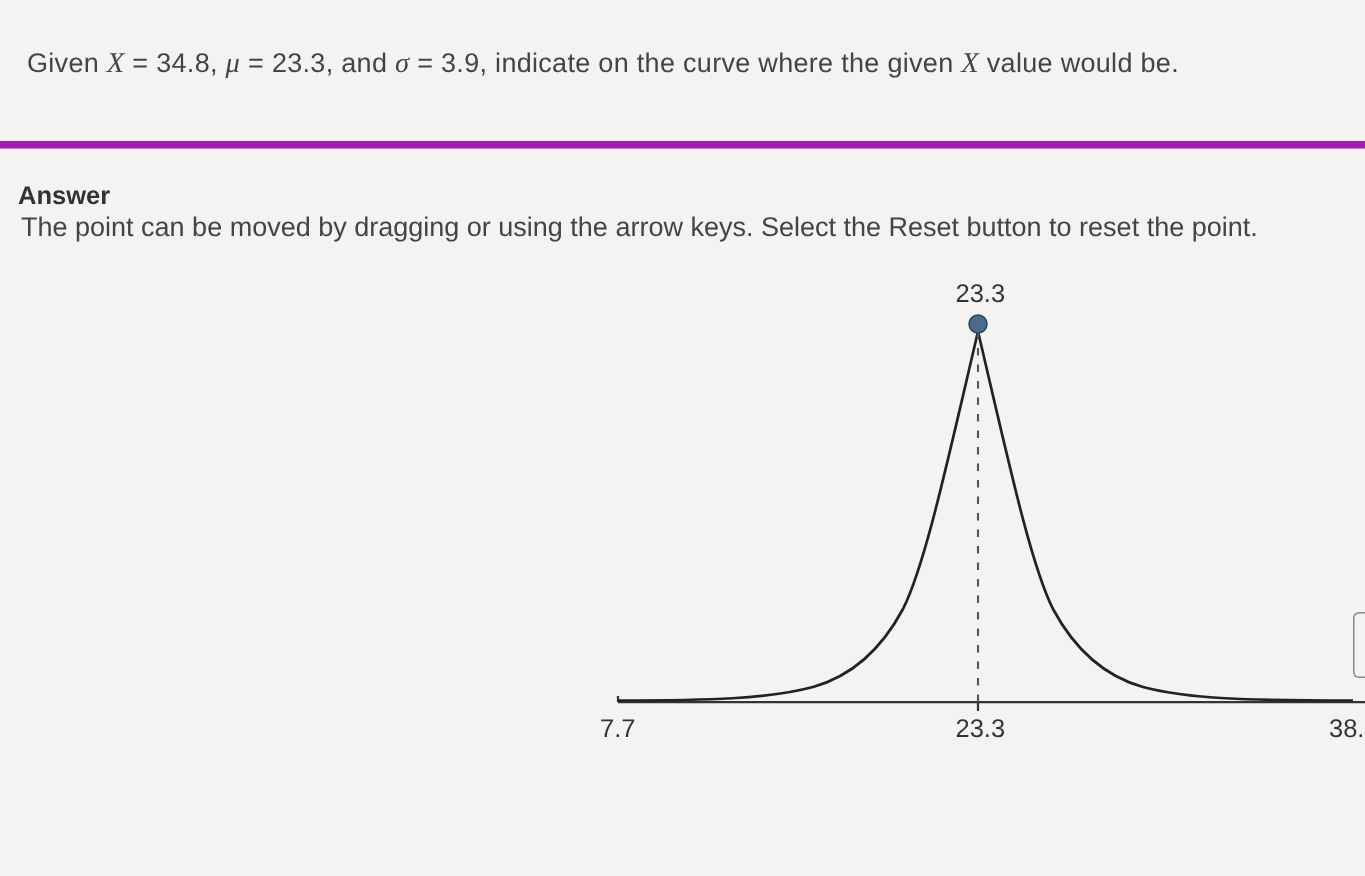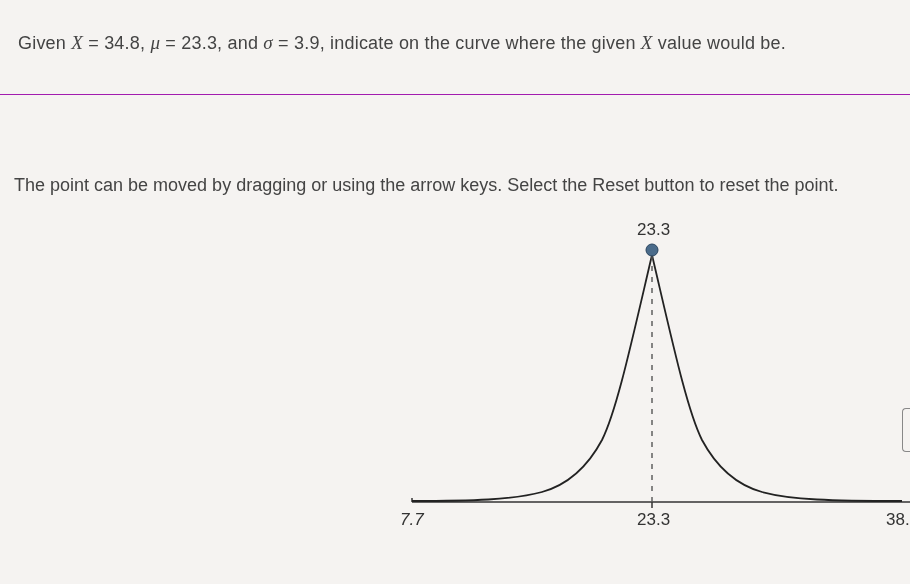--- a/index.html
+++ b/index.html
@@ -10,42 +10,41 @@
     body {
       font-family: Arial, Helvetica, sans-serif;
       background: #f5f3f1;
       width: 910px;
       height: 584px;
       position: relative;
       color: #3a3a3a;
     }
     .question-area {
       padding: 32px 18px 40px 18px;
-      border-bottom: 1px solid #a21caf;
+      border-bottom: 5px solid #a21caf;
     }
     .question-text {
       font-size: 18px;
       color: #444;
       letter-spacing: 0.2px;
     }
     .question-text .math-var {
       font-style: italic;
       font-family: 'Times New Roman', serif;
       font-size: 19px;
     }
     .answer-area {
       padding: 22px 18px 0 12px;
     }
     .answer-label {
       font-weight: bold;
       font-size: 17px;
       color: #333;
     }
     .instructions {
-      margin-top: 58px;
       font-size: 18px;
       color: #444;
       padding-left: 2px;
     }
     .chart-container {
       position: relative;
       margin-top: 24px;
       width: 100%;
       height: 310px;
     }
@@ -57,21 +56,20 @@
       height: 310px;
     }
     .tick-label {
       position: absolute;
       font-size: 17px;
       color: #333;
     }
     .tick-left {
       left: 388px;
       top: 290px;
-      font-style: italic;
     }
     .tick-mid {
       left: 625px;
       top: 290px;
     }
     .tick-right {
       left: 874px;
       top: 290px;
     }
     .point-label {
@@ -96,20 +94,21 @@
 </head>
 <body>
 
 <div class="question-area">
   <p class="question-text">
     <span>Given </span><span class="math-var">X</span><span> = 34.8, </span><span class="math-var">μ</span><span> = 23.3, and </span><span class="math-var">σ</span><span> = 3.9, indicate on the curve where the given </span><span class="math-var">X</span><span> value would be.</span>
   </p>
 </div>
 
 <div class="answer-area">
+  <div class="answer-label">Answer</div>
   <div class="instructions">The point can be moved by dragging or using the arrow keys. Select the Reset button to reset the point.</div>
 
   <div class="chart-container">
     <svg class="chart-svg" viewBox="0 0 520 310">
 
       <line x1="20" y1="282" x2="520" y2="282" stroke="#333" stroke-width="1.5"></line>
 
       <line x1="20" y1="278" x2="20" y2="282" stroke="#333" stroke-width="1.5"></line>
 
       <path d="M 20 281 

